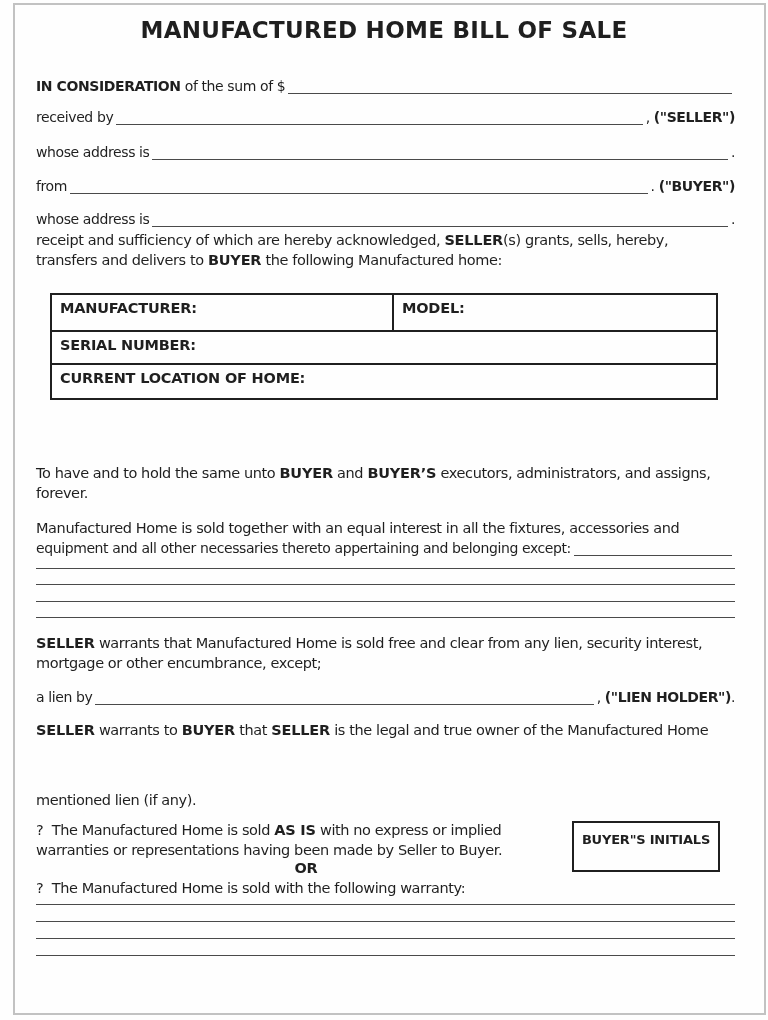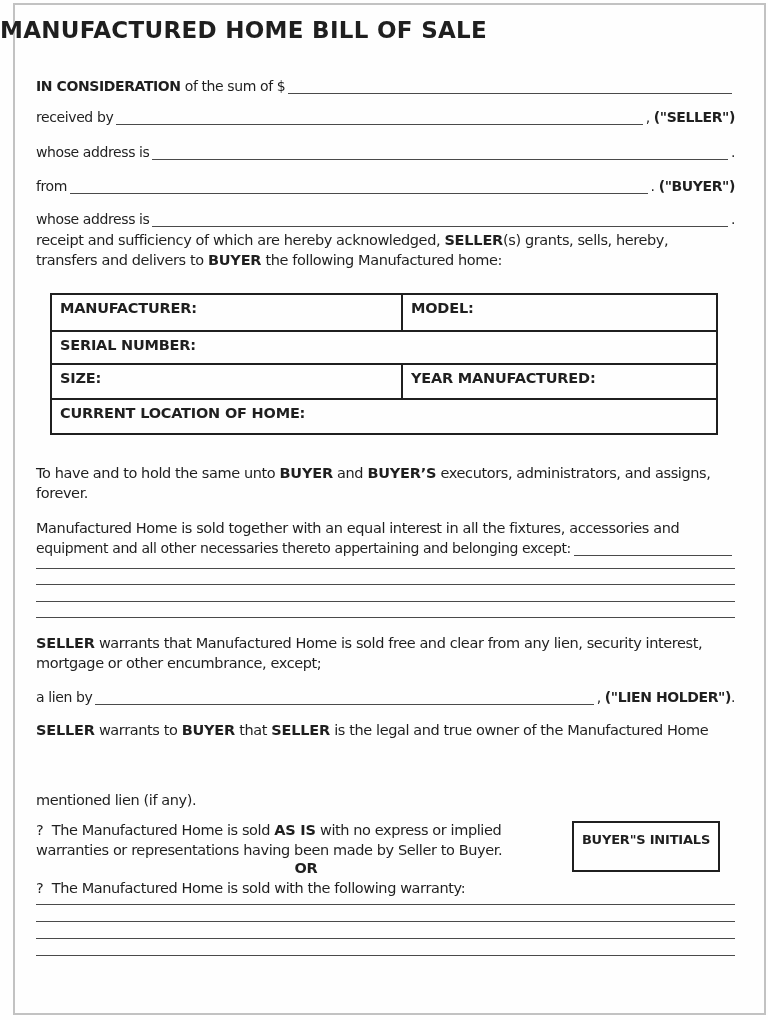--- a/index.html
+++ b/index.html
@@ -21,20 +21,21 @@
   }
   .page-border {
     position: absolute;
     top: 3px; left: 13px; right: 2px; bottom: 5px;
     border: 2px solid var(--page-border);
     pointer-events: none;
   }
   .abs { position: absolute; left: 36px; right: 33px; }
   .title {
     left: 0; right: 0;
+    text-align: center;
     font-size: 23px;
     font-weight: bold;
     letter-spacing: 0.3px;
   }
   .line {
     font-size: 14.5px;
     letter-spacing: -0.4px;
     line-height: 20px;
     white-space: nowrap;
   }
@@ -56,21 +57,21 @@
   }
   .center { text-align: center; }
   .mh-table {
     left: 50px; right: auto;
     width: 668px;
     border: 2px solid var(--border);
     font-size: 14.5px;
     font-weight: bold;
     letter-spacing: -0.2px;
   }
-  .tr { display: flex; height: 35px; gap: 9px; }
+  .tr { display: flex; height: 35px; }
   .tr + .tr { border-top: 2px solid var(--border); }
   .tr.r2 { height: 33px; }
   .td { padding: 5px 0 0 8px; flex: 1; }
   .td.w1 { flex: 0 0 340px; }
   .td.split { border-left: 2px solid var(--border); }
   .writing-lines { display: block; }
   .writing-line { height: 16.5px; border-bottom: 1.5px solid var(--line); }
   .writing-lines.bottom .writing-line { height: 17px; }
   .initials-box {
     position: absolute;
@@ -133,28 +134,20 @@
       <div class="td split">
         <span>MODEL:</span>
       </div>
     </div>
     <div class="tr r2">
       <div class="td">
         <span>SERIAL NUMBER:</span>
       </div>
     </div>
     <div class="tr">
-      <div class="td w1">
-        <span>SIZE:</span>
-      </div>
-      <div class="td split">
-        <span>YEAR MANUFACTURED:</span>
-      </div>
-    </div>
-    <div class="tr">
       <div class="td">
         <span>CURRENT LOCATION OF HOME:</span>
       </div>
     </div>
   </div>
 
   <div class="abs line" style="top:463px"><span>To have and to hold the same unto </span><b>BUYER</b><span> and </span><b>BUYER’S</b><span> executors, administrators, and assigns,</span></div>
   <div class="abs line" style="top:483px"><span>forever.</span></div>
 
   <div class="abs line" style="top:518px"><span>Manufactured Home is sold together with an equal interest in all the fixtures, accessories and</span></div>

